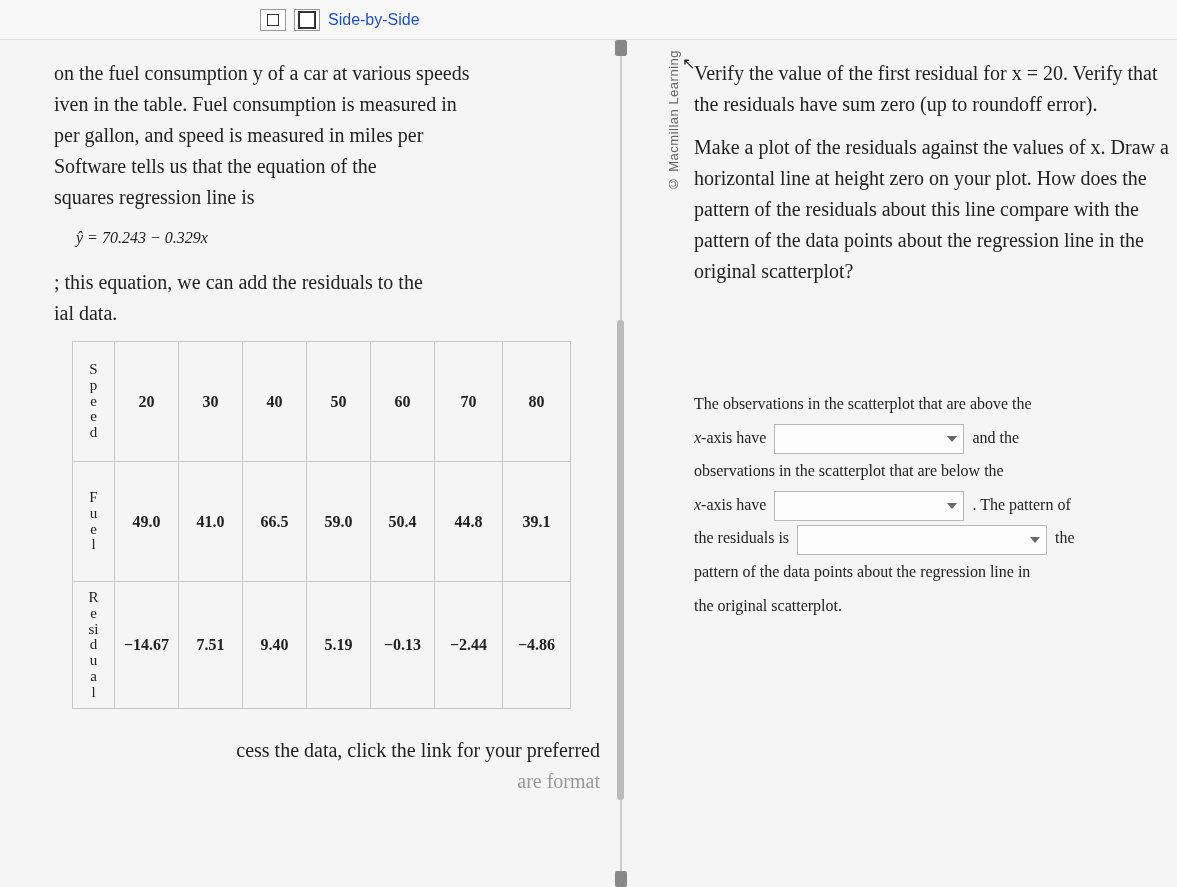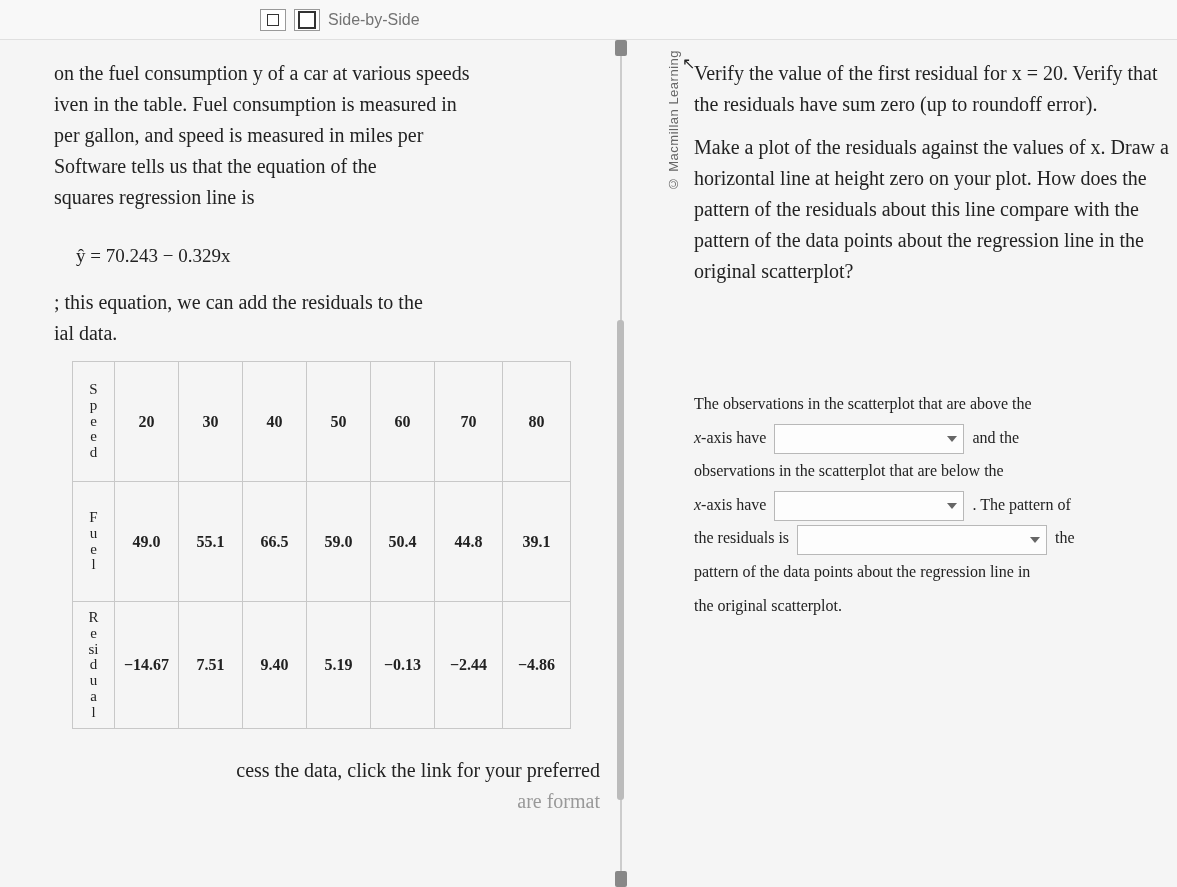--- a/index.html
+++ b/index.html
@@ -15,21 +15,21 @@
   }
   .toolbar {
     height: 40px;
     display: flex;
     align-items: center;
     padding-left: 260px;
     background: #f8f8f8;
     border-bottom: 1px solid #e0e0e0;
     font-family: Arial, sans-serif;
     font-size: 16px;
-    color: #737373;
+    color: #1d4ed8;
   }
   .toolbar-icon {
     width: 26px;
     height: 22px;
     border: 1px solid #999;
     margin-right: 8px;
     display: inline-flex;
     align-items: center;
     justify-content: center;
     background: #fff;
@@ -95,22 +95,23 @@
     height: 16px;
     background: #888;
     border-radius: 2px;
   }
   .body-text {
     font-size: 20px;
     line-height: 1.55;
     margin: 0 0 12px 0;
   }
   .equation {
-    font-size: 19px;
-    margin: 32px 0 20px 22px;
+    font-size: 16px;
+    font-style: italic;
+    margin: 16px 0 20px 22px;
   }
   table.data {
     border-collapse: collapse;
     margin-top: 10px;
     margin-left: 18px;
     font-size: 16px;
   }
   table.data td, table.data th {
     border: 1px solid #c8c8c8;
     padding: 0;
@@ -243,21 +244,21 @@
       <tr>
         <th class="rowlabel">
           <div class="vertical-label">
                 <span>F</span>
                 <span>u</span>
                 <span>e</span>
                 <span>l</span>
               </div>
         </th>
         <td class="cell">49.0</td>
-        <td class="cell">55.1</td>
+        <td class="cell">41.0</td>
         <td class="cell">66.5</td>
         <td class="cell">59.0</td>
         <td class="cell">50.4</td>
         <td class="cell wide">44.8</td>
         <td class="cell wide">39.1</td>
       </tr>
       <tr>
         <th class="rowlabel">
           <div class="vertical-label">
                 <span>R</span>

